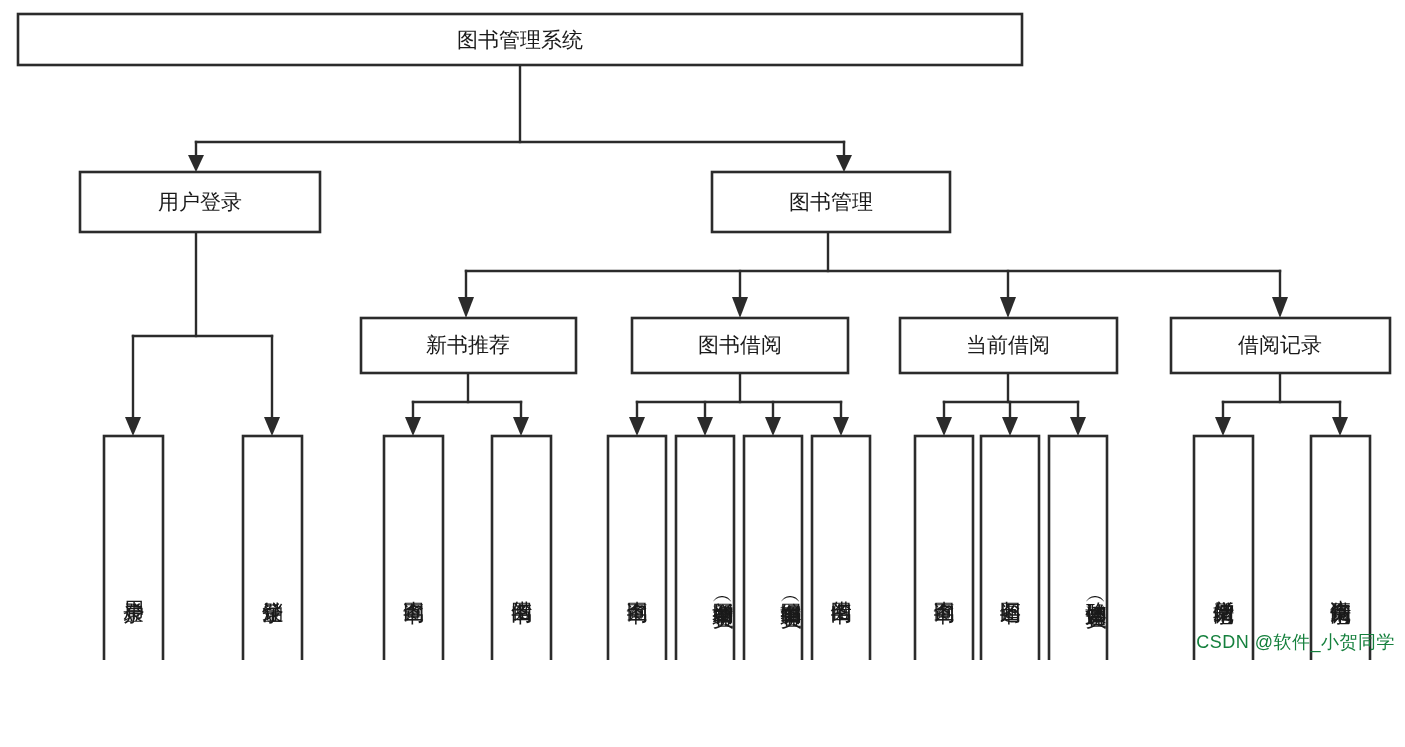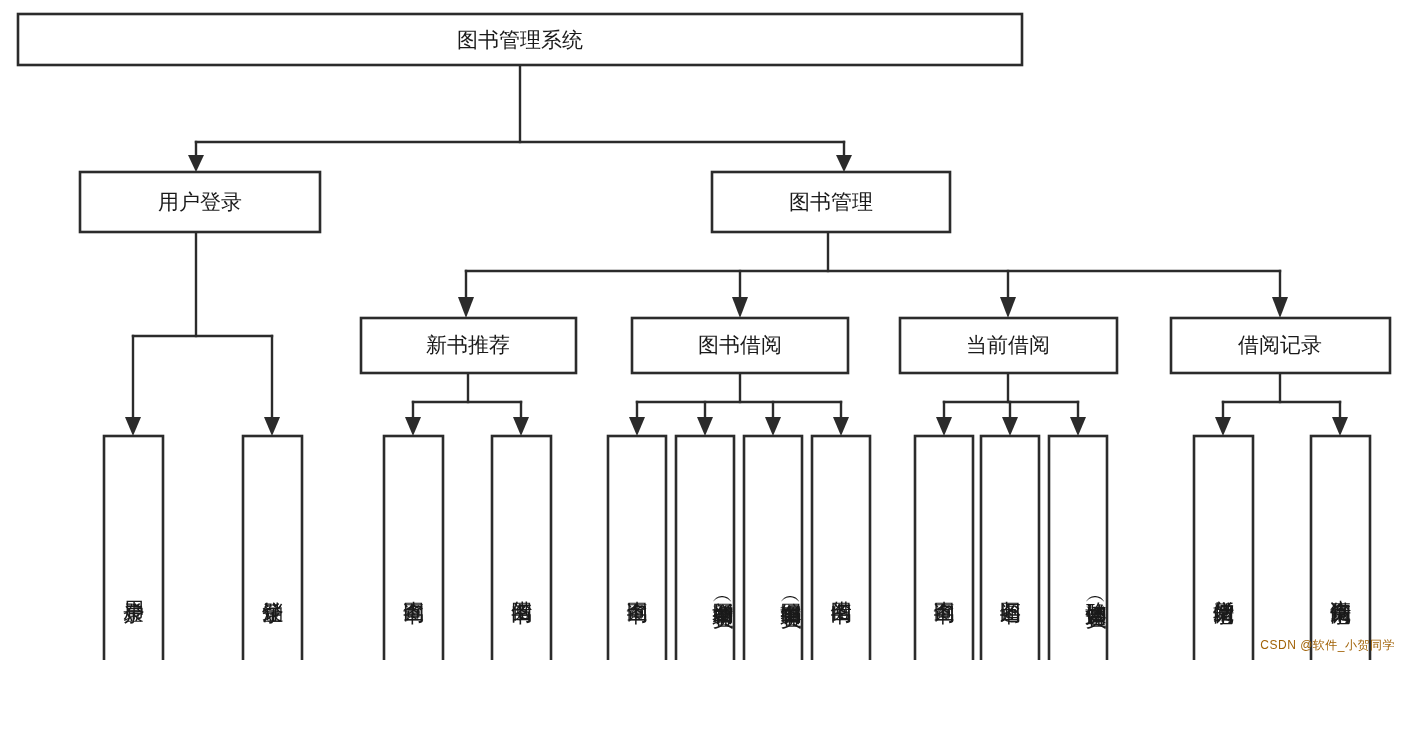--- a/index.html
+++ b/index.html
@@ -60,22 +60,22 @@
     text-orientation: upright;
     letter-spacing: 1px;
     white-space: nowrap;
     pointer-events: none;
   }
   .watermark {
     position: absolute;
     right: 10px;
     bottom: 6px;
     font-family: "Liberation Sans", "DejaVu Sans", sans-serif;
-    font-size: 12px;
-    color: #a16207;
+    font-size: 18px;
+    color: #15803d;
     letter-spacing: 0.5px;
     user-select: none;
   }
 </style>
 </head>
 <body>
 
 <div id="diagram-root">
 
   <svg class="diagram-canvas" viewBox="0 0 1405 747" xmlns="http://www.w3.org/2000/svg">

